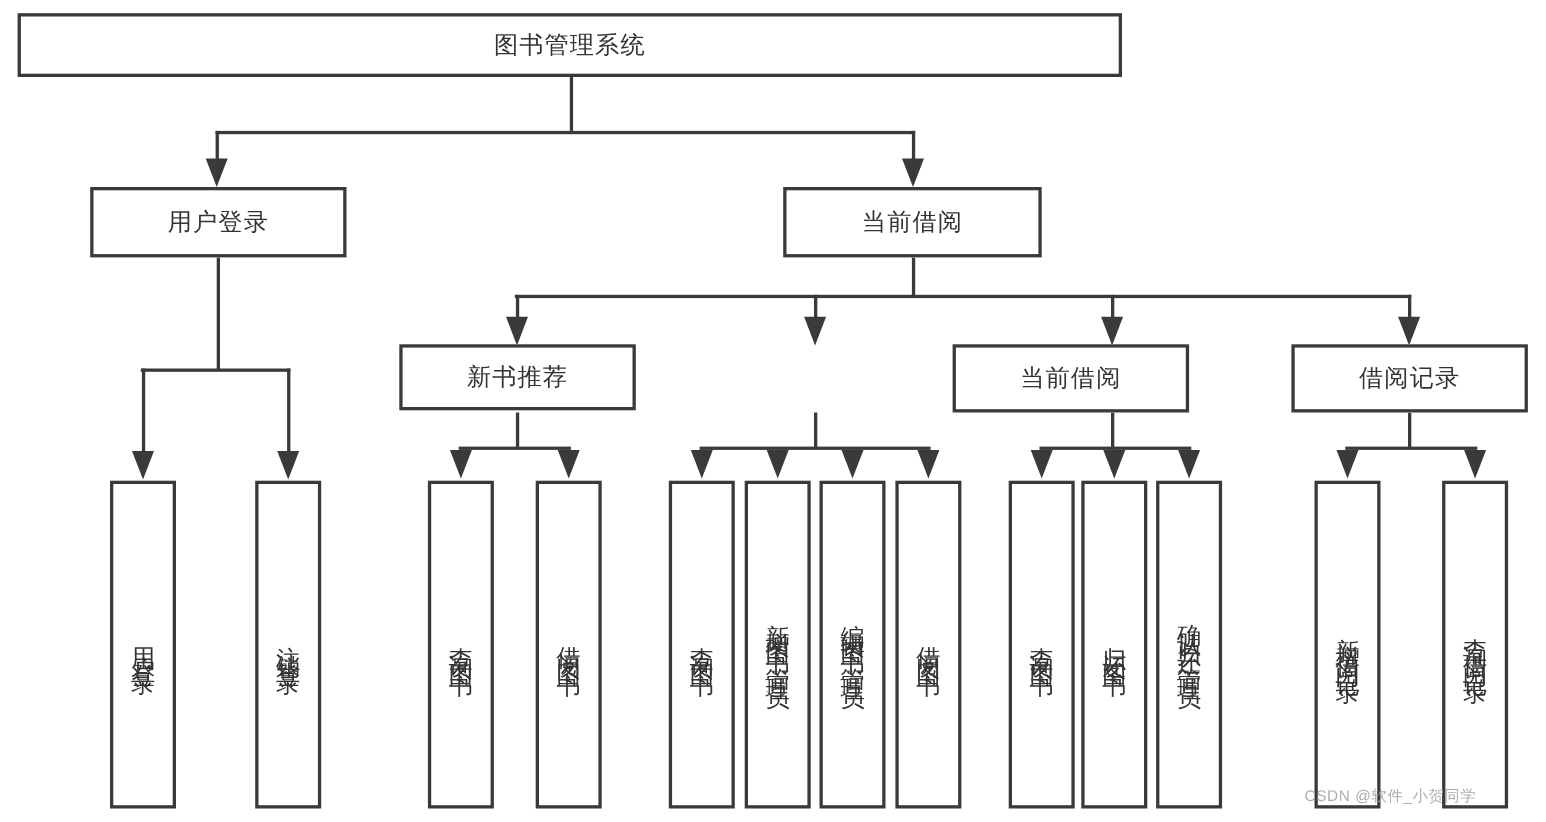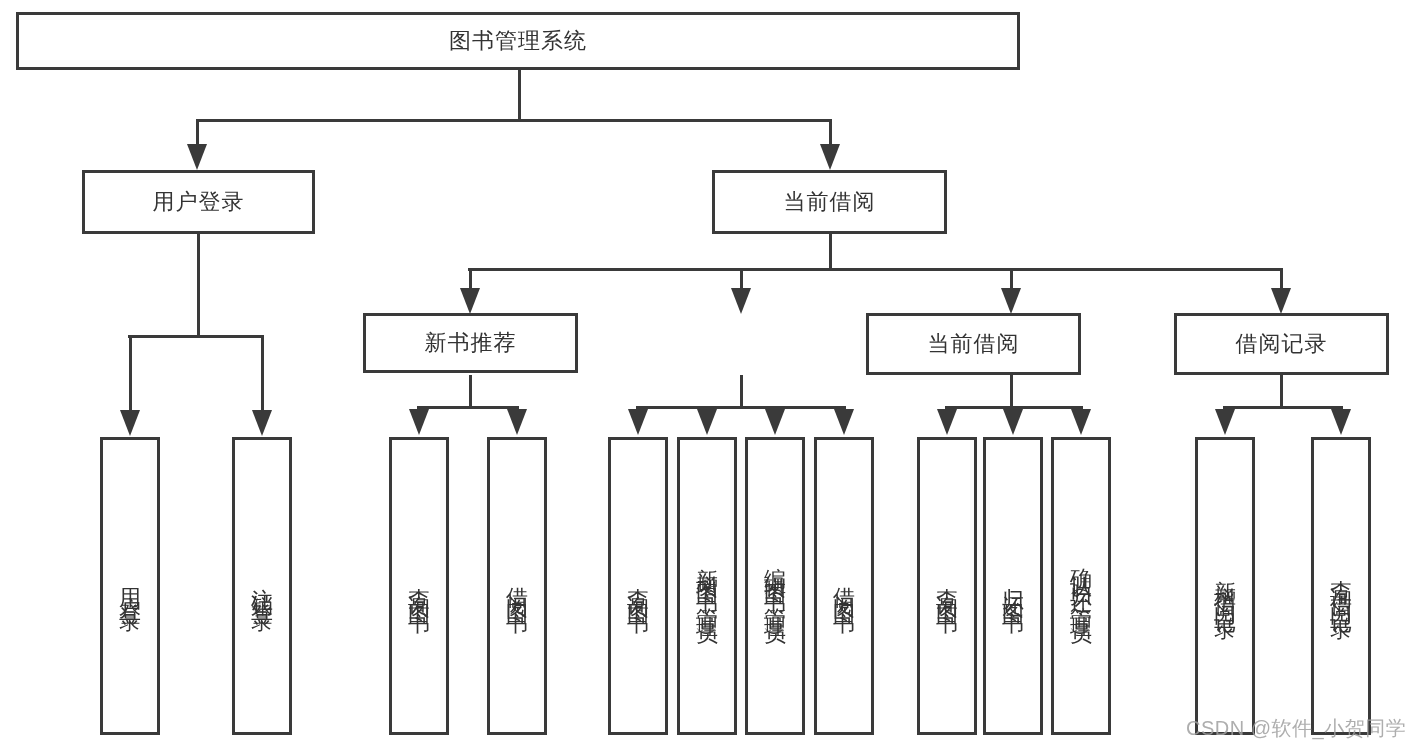--- a/index.html
+++ b/index.html
@@ -22,21 +22,21 @@
   }
   .hline,.vline{ position:absolute; background:var(--line); z-index:1; }
   .vline{ width:3px; }
   .hline{ height:3px; }
   .arrow{
     position:absolute; width:0; height:0; z-index:1;
     border-left:10px solid transparent; border-right:10px solid transparent;
     border-top:26px solid var(--line);
   }
   .watermark{
-    position:absolute; left:1186px; top:715px; font-size:20px;
+    position:absolute; left:1186px; top:715px; font-size:14px;
     color:var(--wm); opacity:.85; z-index:3; white-space:nowrap; letter-spacing:0.5px;
   }
 </style>
 </head>
 <body>
 
 <div id="canvas">
 
   <div class="box" style="left:16px;top:12px;width:1004px;height:58px;">
     <span>图书管理系统</span>

